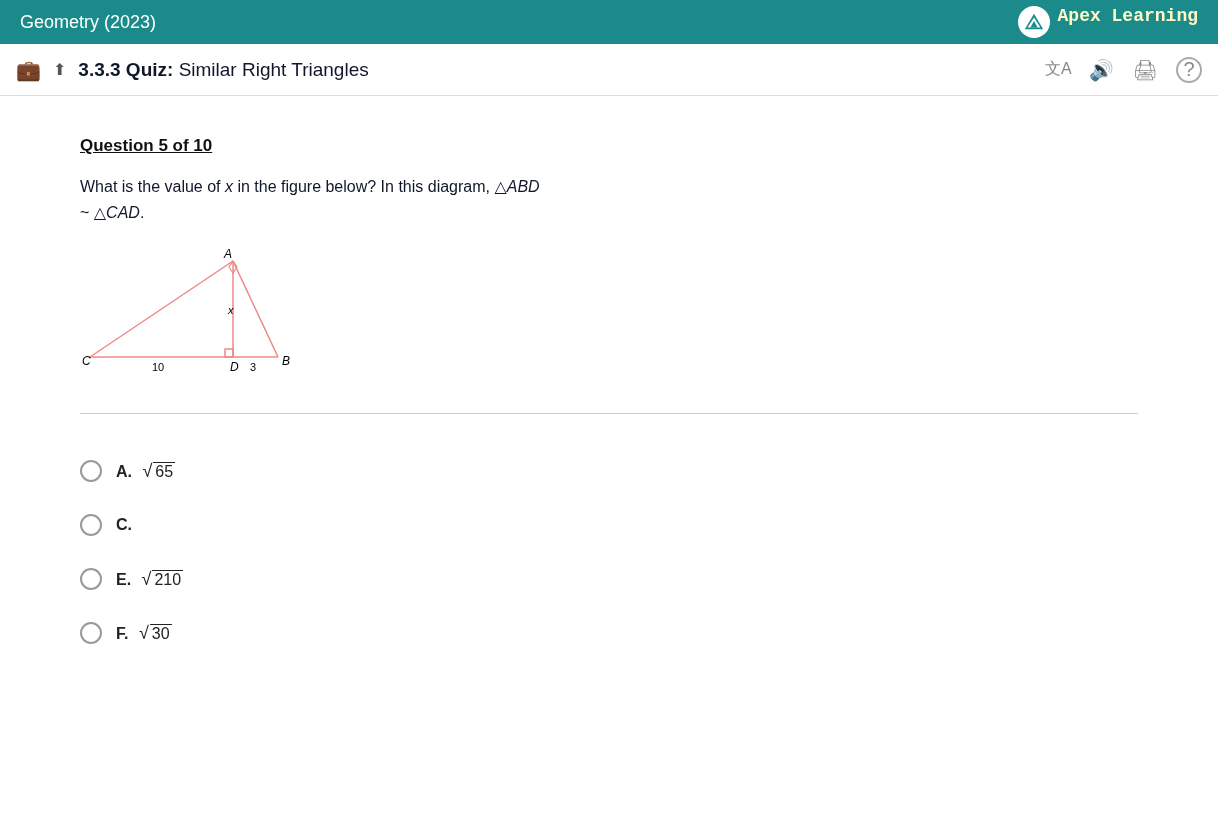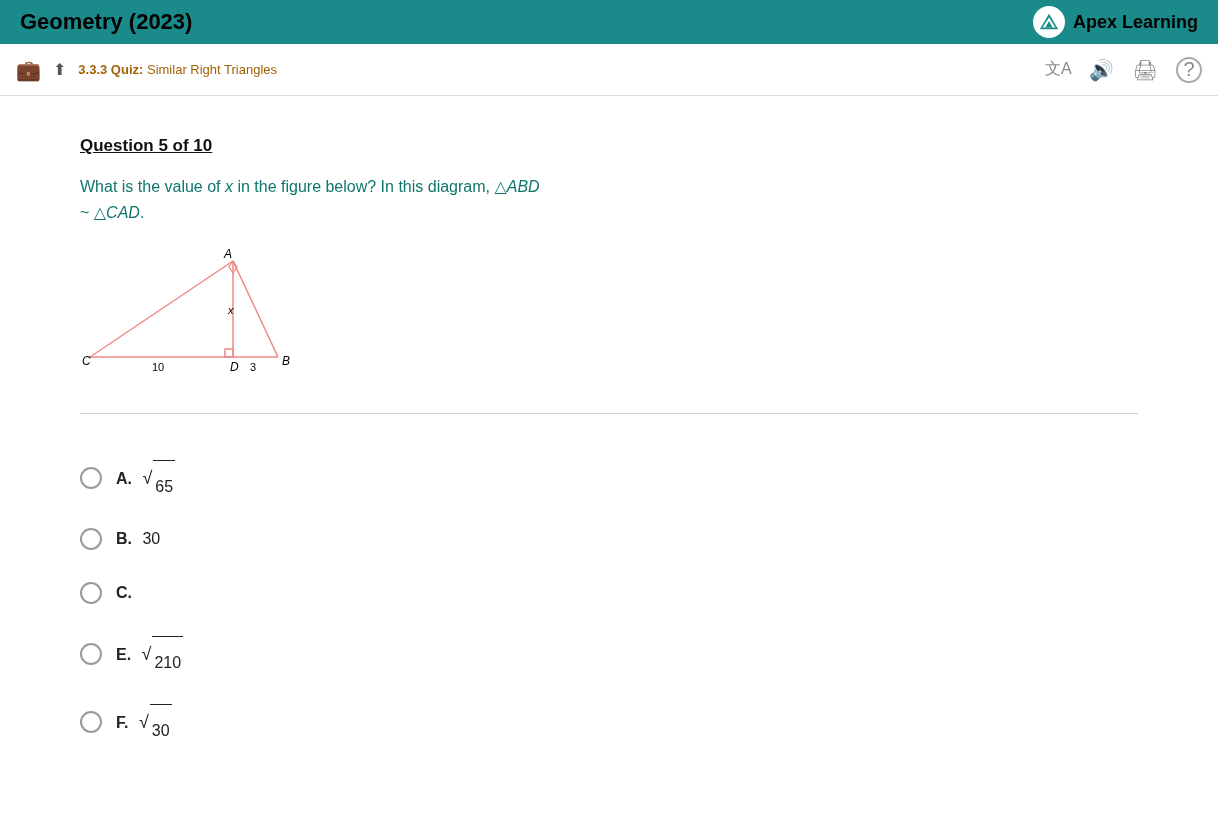--- a/index.html
+++ b/index.html
@@ -8,31 +8,31 @@
     
     .top-header {
       background-color: #1a8a8a;
       display: flex;
       align-items: center;
       justify-content: space-between;
       padding: 0 20px;
       height: 44px;
     }
     .top-header-title {
-      color: #000000;
-      font-size: 22px;
-      font-weight: 700;
+      color: #ffffff;
+      font-size: 18px;
+      font-weight: 400;
     }
     .apex-logo {
       display: flex;
-      align-items: center;
       gap: 8px;
-      color: #000000;
+      color: #fef9c3;
       font-size: 18px;
       font-weight: bold;
+      font-family: Liberation Mono, monospace;
     }
     .apex-logo-icon {
       width: 32px;
       height: 32px;
       background: white;
       border-radius: 50%;
       display: flex;
       align-items: center;
       justify-content: center;
     }
@@ -55,22 +55,22 @@
       display: flex;
       align-items: center;
       gap: 12px;
     }
     .nav-icon {
       color: #555;
       font-size: 20px;
       cursor: pointer;
     }
     .nav-breadcrumb {
-      font-size: 13px;
-      color: #a16207;
+      font-size: 19px;
+      color: #0f172a;
     }
     .nav-breadcrumb strong {
       font-weight: 700;
     }
     .nav-right {
       display: flex;
       align-items: center;
       gap: 18px;
     }
     .nav-right-icon {
@@ -90,21 +90,21 @@
     .question-label {
       font-weight: 700;
       font-size: 17px;
       margin-bottom: 18px;
       color: #111;
       text-decoration: underline;
     }
 
     .question-text {
       font-size: 16px;
-      color: #0f766e;
+      color: #0f172a;
       margin-bottom: 24px;
       line-height: 1.6;
     }
     .question-text em {
       font-style: italic;
     }
 
     
     .diagram-container {
       margin: 10px 0 30px 0;
@@ -150,21 +150,21 @@
       align-items: center;
       position: relative;
       font-size: 16px;
     }
     .sqrt-symbol {
       font-size: 18px;
       margin-right: 1px;
     }
     .sqrt-number {
       border-top: 1.5px solid #222;
-      padding-top: 17px;
+      padding-top: 0;
       padding-left: 2px;
       padding-right: 2px;
     }
   </style>
 </head>
 <body>
 
 <div class="top-header">
   <span class="top-header-title">Geometry (2023)</span>
   <div class="apex-logo">
@@ -240,26 +240,20 @@
       <div class="radio-circle"></div>
       <div class="answer-label">
         <strong>A.</strong>
         <span class="sqrt-expr">
           <span class="sqrt-symbol">√</span>
             <span class="sqrt-number">65</span>
         </span>
       </div>
     </div>
 
-    <div class="answer-option">
-      <div class="radio-circle"></div>
-      <div class="answer-label">
-        <strong>B.</strong> <span>30</span>
-      </div>
-    </div>
 
     <div class="answer-option">
       <div class="radio-circle"></div>
       <div class="answer-label">
         <strong>C.</strong>
       </div>
     </div>
 
 
     <div class="answer-option">

